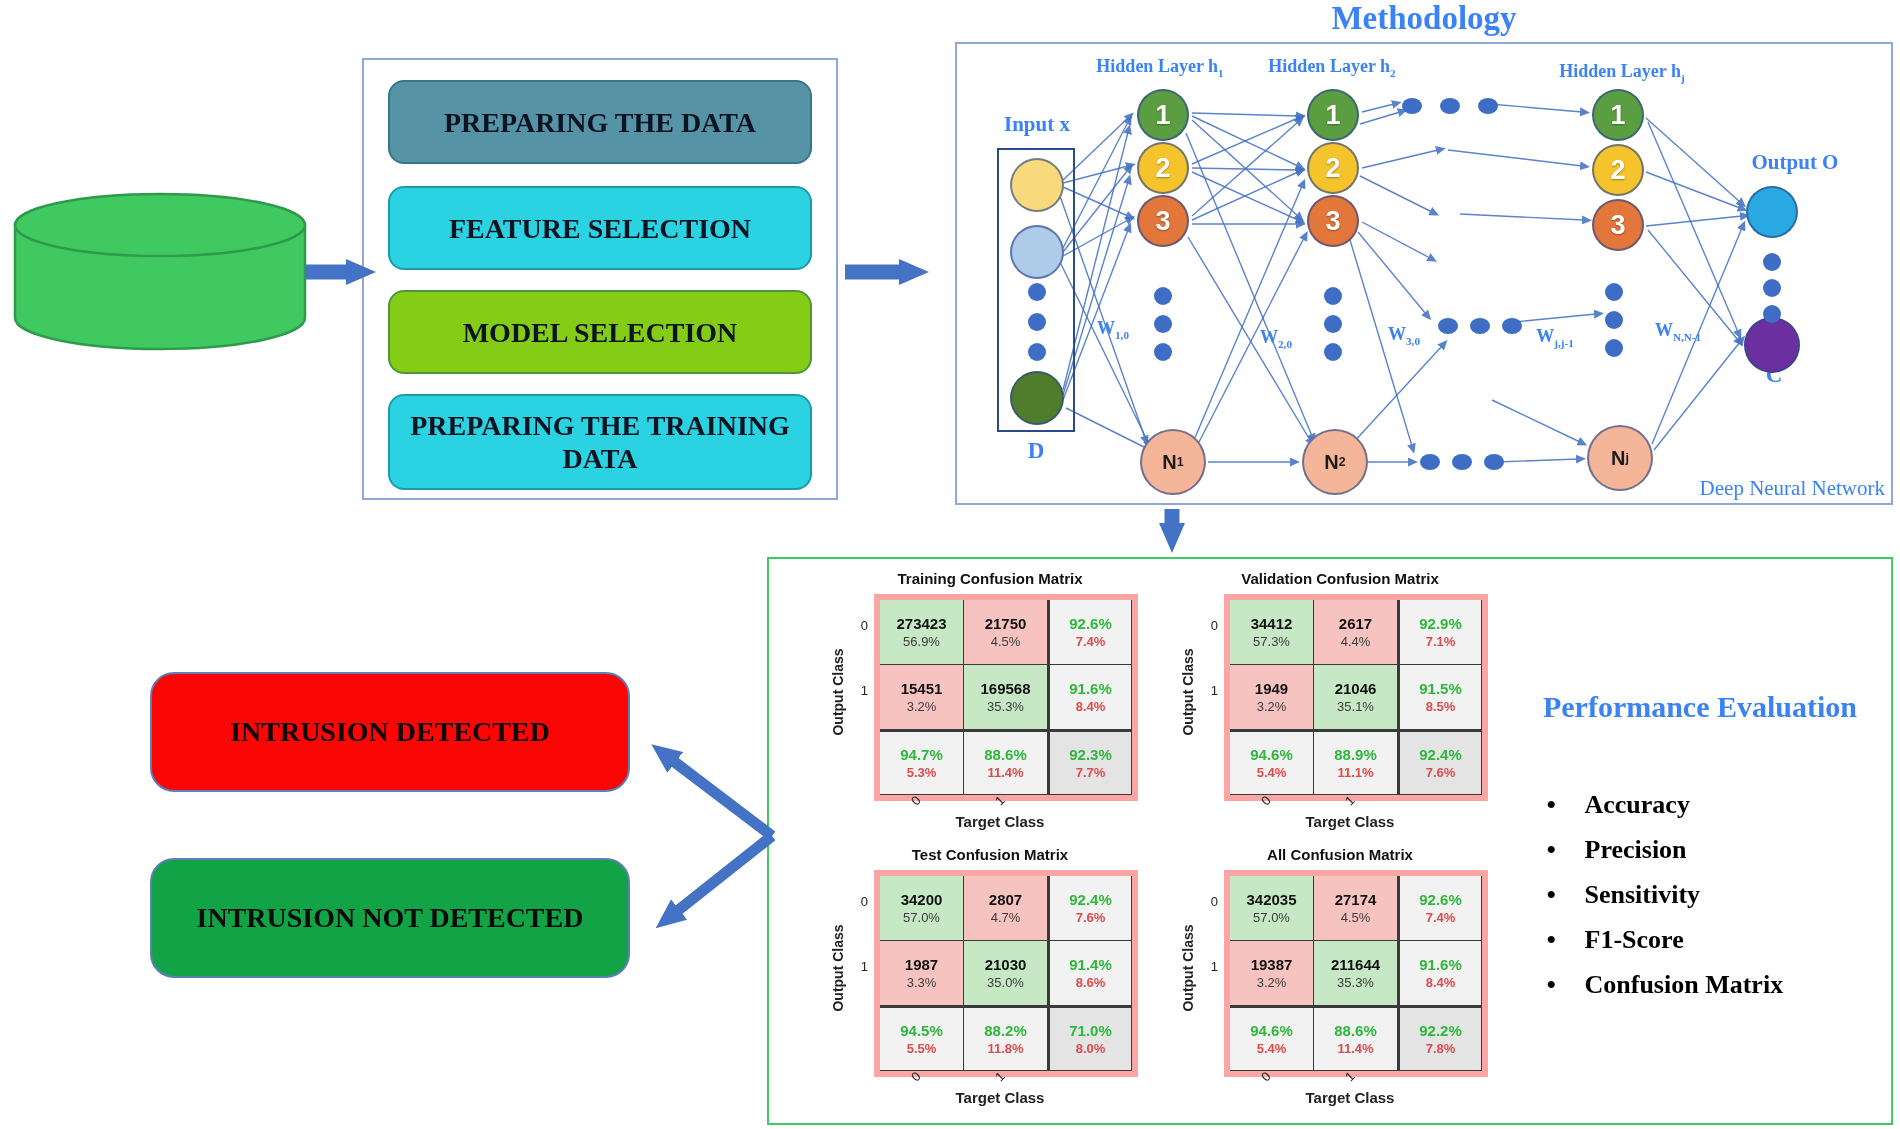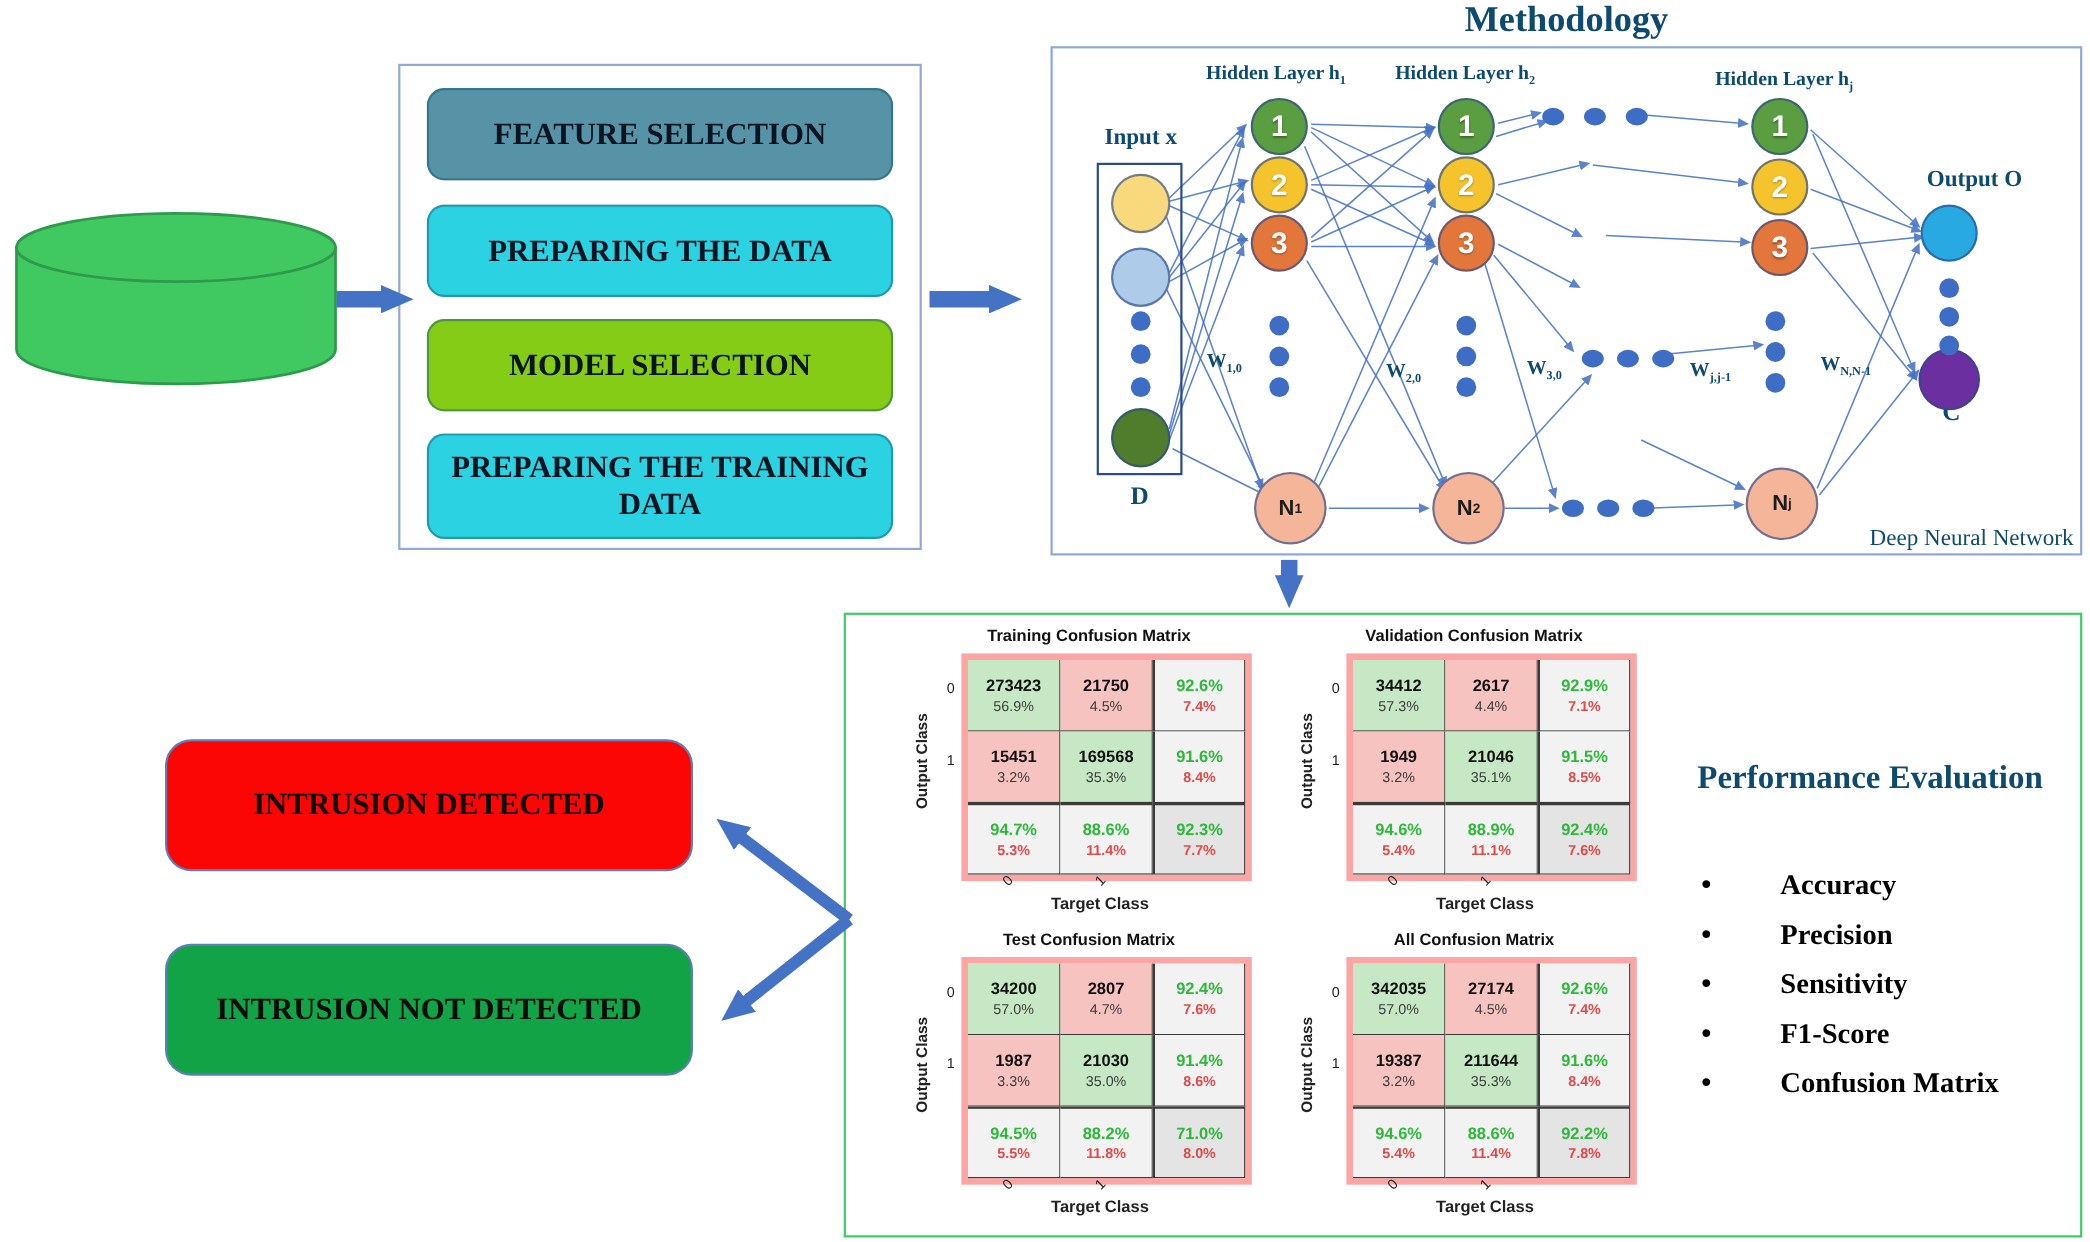--- a/index.html
+++ b/index.html
@@ -4,21 +4,21 @@
 <style>
   html,body { margin:0; padding:0; background:#fff; }
   #canvas { position:relative; width:1900px; height:1129px; background:#ffffff; overflow:hidden;
             font-family:"Liberation Serif","DejaVu Serif",serif; }
 
   
   .panel { position:absolute; background:#ffffff; box-sizing:border-box; z-index:0; }
   #wires { position:absolute; left:0; top:0; z-index:1; pointer-events:none; }
   .lab, .node, .dot, .hdot, .rectframe, .cmhost, .bighost { z-index:2; }
 
-  .lab { position:absolute; text-align:center; color:#0c4a6e; }
+  .lab { position:absolute; text-align:center; color:#3b82f6; }
 
   
   #stepsbox { border:2.5px solid #8FA8D8; }
   .step { position:absolute; left:26px; width:424px; border-radius:16px;
           display:flex; align-items:center; justify-content:center; text-align:center;
           font-weight:bold; font-size:28px; line-height:33px; color:#0a1420;
           border:2px solid rgba(13,84,110,.45); box-sizing:border-box; padding:0 14px; }
   .step:nth-of-type(1) { top:22px;  height:84px; background:#5793A7; }
   .step:nth-of-type(2) { top:128px; height:84px; background:#2BD3E2; }
   .step:nth-of-type(3) { top:232px; height:84px; background:#84cc16; }
@@ -74,21 +74,21 @@
   
   .outbox { position:absolute; left:150px; width:480px; height:120px; border-radius:24px;
             border:2px solid #5B7FB9; box-sizing:border-box; display:flex; align-items:center;
             justify-content:center; font-weight:bold; font-size:28px; color:#0b0b0b; z-index:2; }
   #redbox   { top:672px; background:#FB0505; }
   #greenbox { top:858px; background:#12A347; }
 
   
   .brow { position:relative; height:45px; display:flex; align-items:center; }
   .brow::before { content:"\2022"; font-size:30px; line-height:45px; margin-left:6px; }
-  .brow span { font-weight:bold; font-size:26px; margin-left:62px; }
+  .brow span { font-weight:bold; font-size:26px; margin-left:28px; }
 
   .net { stroke:#4472C4; stroke-width:1.4; fill:none; opacity:.88; }
   .fat { stroke:#4472C4; fill:none; }
 </style>
 </head>
 <body>
 
 <div id="canvas">
 
   <div id="stepsbox" class="panel" style="left:362px; top:58px; width:476px; height:442px;"></div>
@@ -168,22 +168,22 @@
       <line class="net" x1="1648" y1="122" x2="1738" y2="332" marker-end="url(#ahSmall)"></line>
       <line class="net" x1="1648" y1="230" x2="1738" y2="340" marker-end="url(#ahSmall)"></line>
       <line class="net" x1="1652" y1="444" x2="1742" y2="228" marker-end="url(#ahSmall)"></line>
       <line class="net" x1="1654" y1="450" x2="1740" y2="342" marker-end="url(#ahSmall)"></line>
     </g>
   </svg>
 
 
   <div style="position:absolute; left:362px; top:58px; width:476px; height:442px; z-index:2;">
 
-  <div class="step">FEATURE SELECTION</div>
-      <div class="step">PREPARING THE DATA</div>
+  <div class="step">PREPARING THE DATA</div>
+      <div class="step">FEATURE SELECTION</div>
       <div class="step">MODEL SELECTION</div>
       <div class="step">PREPARING THE TRAINING DATA</div>
     </div>
 
   <div class="lab" style="left:1154px; top:0px; width:540px; font-weight:bold; font-size:33px;">Methodology</div>
 
   <div class="lab" style="left:1075px; top:56px; width:170px; font-weight:bold; font-size:18px;">Hidden Layer h<sub>1</sub></div>
   <div class="lab" style="left:1247px; top:56px; width:170px; font-weight:bold; font-size:18px;">Hidden Layer h<sub>2</sub></div>
   <div class="lab" style="left:1537px; top:61px; width:170px; font-weight:bold; font-size:18px;">Hidden Layer h<sub>j</sub></div>
   <div class="lab" style="left:972px; top:112px; width:130px; font-weight:bold; font-size:21px;">Input x</div>

